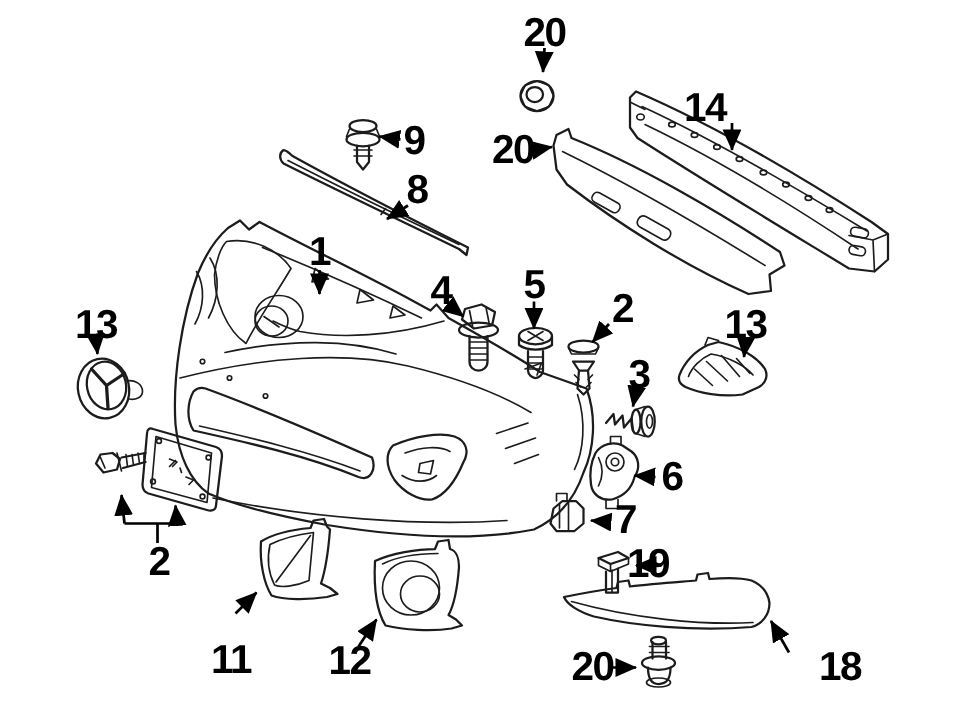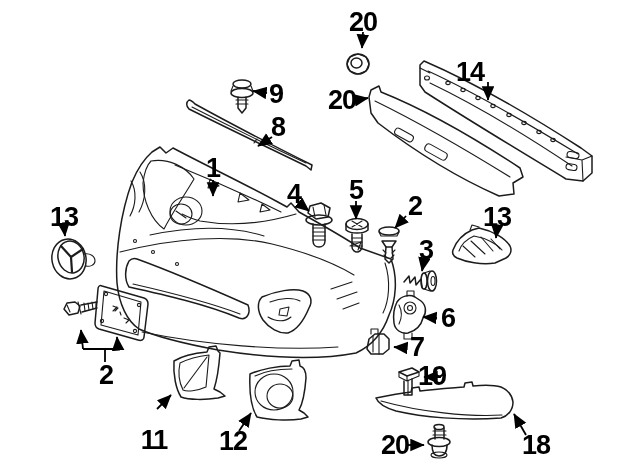--- a/index.html
+++ b/index.html
@@ -257,17 +257,17 @@
 <div class="plabel" style="left:278px;top:127px">8</div>
 <div class="plabel" style="left:276px;top:94px">9</div>
 <div class="plabel" style="left:497px;top:217px">13</div>
 <div class="plabel" style="left:154px;top:440px">11</div>
 <div class="plabel" style="left:233px;top:441px">12</div>
 <div class="plabel" style="left:342px;top:100px">20</div>
 <div class="plabel" style="left:470px;top:72px">14</div>
 <div class="plabel" style="left:363px;top:22px">20</div>
 <div class="plabel" style="left:64px;top:217px">13</div>
 <div class="plabel" style="left:106px;top:375px">2</div>
-<div class="plabel" style="left:536px;top:445px">18</div>
+<div class="plabel" style="left:560px;top:445px">18</div>
 <div class="plabel" style="left:432px;top:376px">19</div>
 <div class="plabel" style="left:395px;top:445px">20</div>
 
 </div>
 
 </body></html>

